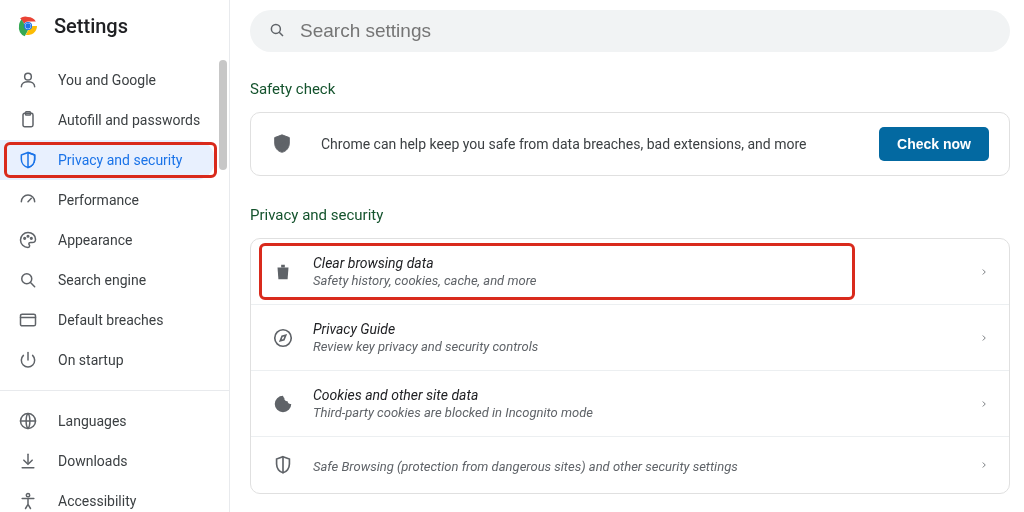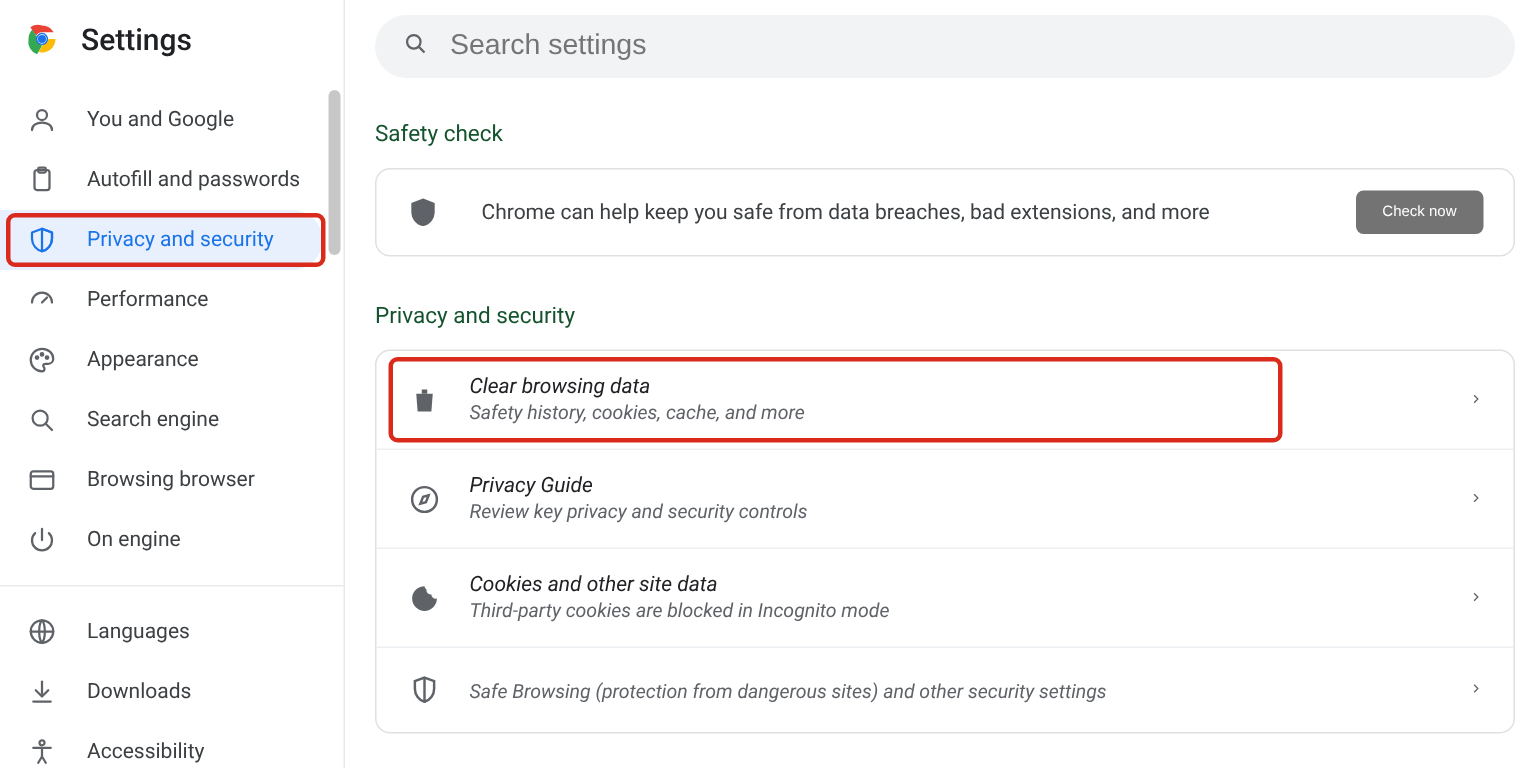--- a/index.html
+++ b/index.html
@@ -84,22 +84,22 @@
     border:1px solid #e0e0e0; border-radius:10px; background:#fff;
   }
   .safety-card{
     display:flex; align-items:center; padding:14px 20px; gap:28px;
   }
   .safety-card .shield{width:22px;height:22px;}
   .safety-card .shield svg{width:22px;height:22px;}
   .safety-card .shield svg *{fill:#5f6368;stroke:#5f6368;}
   .safety-card .msg{flex:1;font-size:14px;color:#3c4043;}
   .btn-primary{
-    background:#737373;color:#fff;border:none;border-radius:5px;
-    padding:9px 18px;font-size:10px;font-weight:400;cursor:pointer;
+    background:#0369a1;color:#fff;border:none;border-radius:5px;
+    padding:9px 18px;font-size:14px;font-weight:700;cursor:pointer;
   }
   .section-gap{height:30px;}
   .ps-card{border:1px solid #e0e0e0;border-radius:10px;overflow:hidden;}
   .row{
     display:flex;align-items:center;padding:16px 20px;gap:18px;
     border-top:1px solid #eceff1;position:relative;
   }
   .row:first-child{border-top:none;}
   .row .row-icon{width:24px;height:24px;display:flex;align-items:center;justify-content:center;}
   .row .row-icon svg{width:22px;height:22px;}
@@ -195,30 +195,30 @@
           </span>
         <span>Search engine</span>
       </div>
       <div class="nav-item">
         <span class="nav-icon">
             <svg viewBox="0 0 24 24">
               <rect x="3" y="5" width="18" height="14" rx="2"></rect>
               <path d="M3 9h18"></path>
             </svg>
           </span>
-        <span>Browsing browser</span>
+        <span>Default breaches</span>
       </div>
       <div class="nav-item">
         <span class="nav-icon">
             <svg viewBox="0 0 24 24">
               <path d="M12 3v9"></path>
               <path d="M6.5 6.5a8 8 0 1 0 11 0"></path>
             </svg>
           </span>
-        <span>On engine</span>
+        <span>On startup</span>
       </div>
 
       <div class="divider"></div>
 
       <div class="nav-item">
         <span class="nav-icon">
             <svg viewBox="0 0 24 24">
               <circle cx="12" cy="12" r="9"></circle>
               <path d="M3 12h18M12 3c3 3 3 15 0 18M12 3c-3 3-3 15 0 18"></path>
             </svg>

